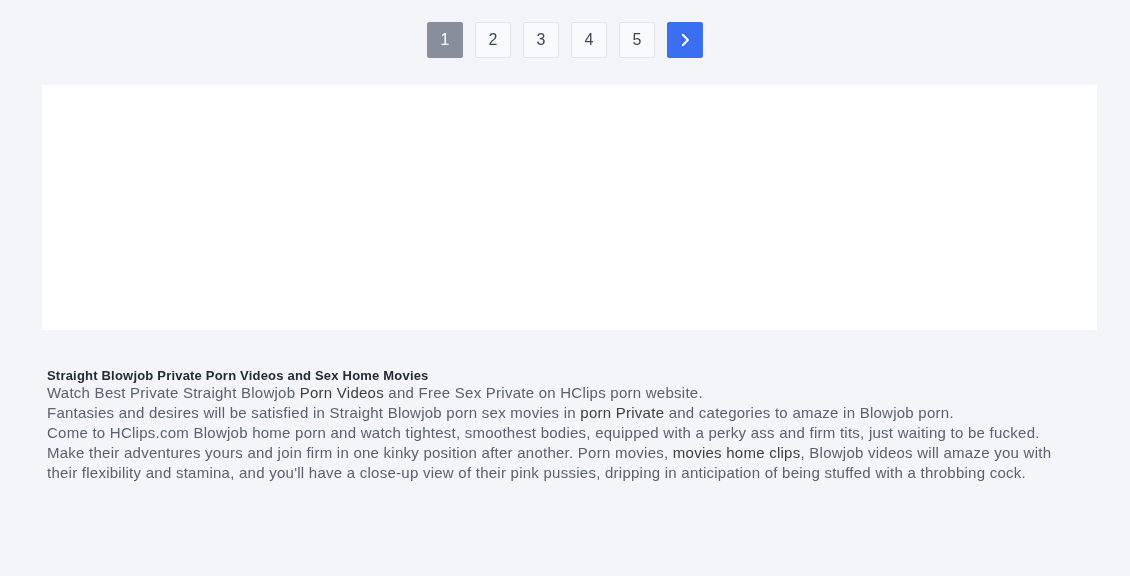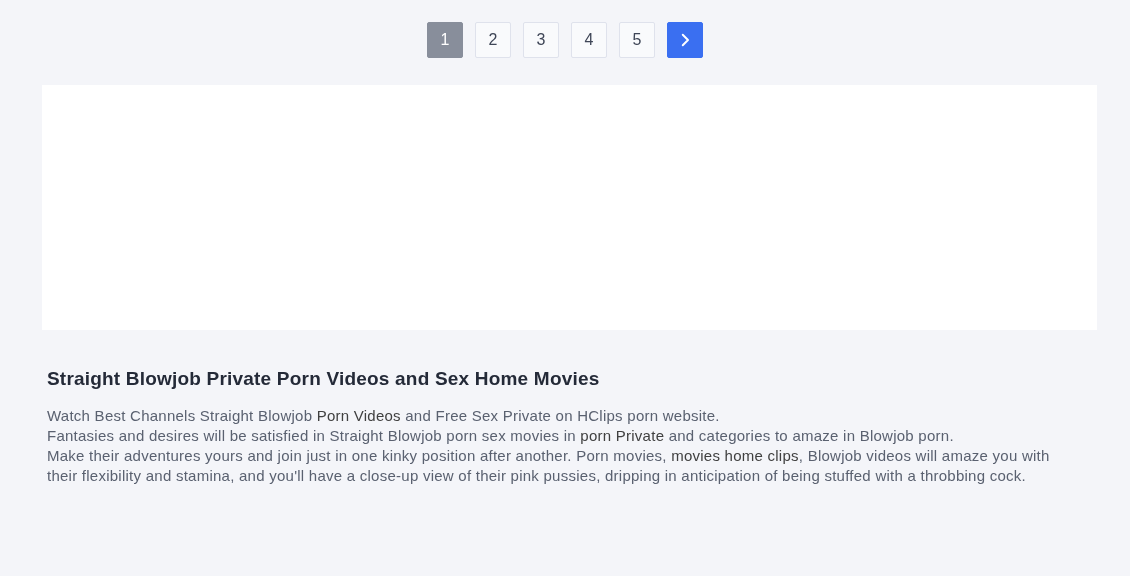--- a/index.html
+++ b/index.html
@@ -46,25 +46,24 @@
     left: 42px; top: 85px;
     width: 1055px; height: 245px;
     background: #ffffff;
   }
   .content {
     position: absolute;
     left: 47px; top: 368px;
     width: 1036px;
   }
   .seo-heading {
-    font-size: 19px;
+    font-size: 13px;
     font-weight: 600;
     letter-spacing: 0.2px;
     color: #242a38;
-    margin-bottom: 16px;
   }
   .seo-text {
     font-size: 15px;
     line-height: 20px;
     letter-spacing: 0.25px;
     color: #5a6170;
   }
   .seo-text p { margin: 0; }
   .seo-link {
     color: #404040;
@@ -90,17 +89,18 @@
       </svg>
     </span>
   </div>
 </div>
 
 <div class="ad-panel"></div>
 
 <div class="content">
   <h1 class="seo-heading">Straight Blowjob Private Porn Videos and Sex Home Movies</h1>
   <div class="seo-text" id="seo-text">
-      <p><span>Watch Best Channels Straight Blowjob </span><a class="seo-link">Porn Videos</a><span> and Free Sex Private on HClips porn website.</span></p>
+      <p><span>Watch Best Private Straight Blowjob </span><a class="seo-link">Porn Videos</a><span> and Free Sex Private on HClips porn website.</span></p>
       <p><span>Fantasies and desires will be satisfied in Straight Blowjob porn sex movies in </span><a class="seo-link">porn Private</a><span> and categories to amaze in Blowjob porn.</span></p>
-      <p><span>Make their adventures yours and join just in one kinky position after another. Porn movies, </span><a class="seo-link">movies home clips</a><span>, Blowjob videos will amaze you with their flexibility and stamina, and you'll have a close-up view of their pink pussies, dripping in anticipation of being stuffed with a throbbing cock.</span></p>
+      <p><span>Come to HClips.com Blowjob home porn and watch tightest, smoothest bodies, equipped with a perky ass and firm tits, just waiting to be fucked.</span></p>
+      <p><span>Make their adventures yours and join firm in one kinky position after another. Porn movies, </span><a class="seo-link">movies home clips</a><span>, Blowjob videos will amaze you with their flexibility and stamina, and you'll have a close-up view of their pink pussies, dripping in anticipation of being stuffed with a throbbing cock.</span></p>
     </div>
 </div>
 
 </body></html>

